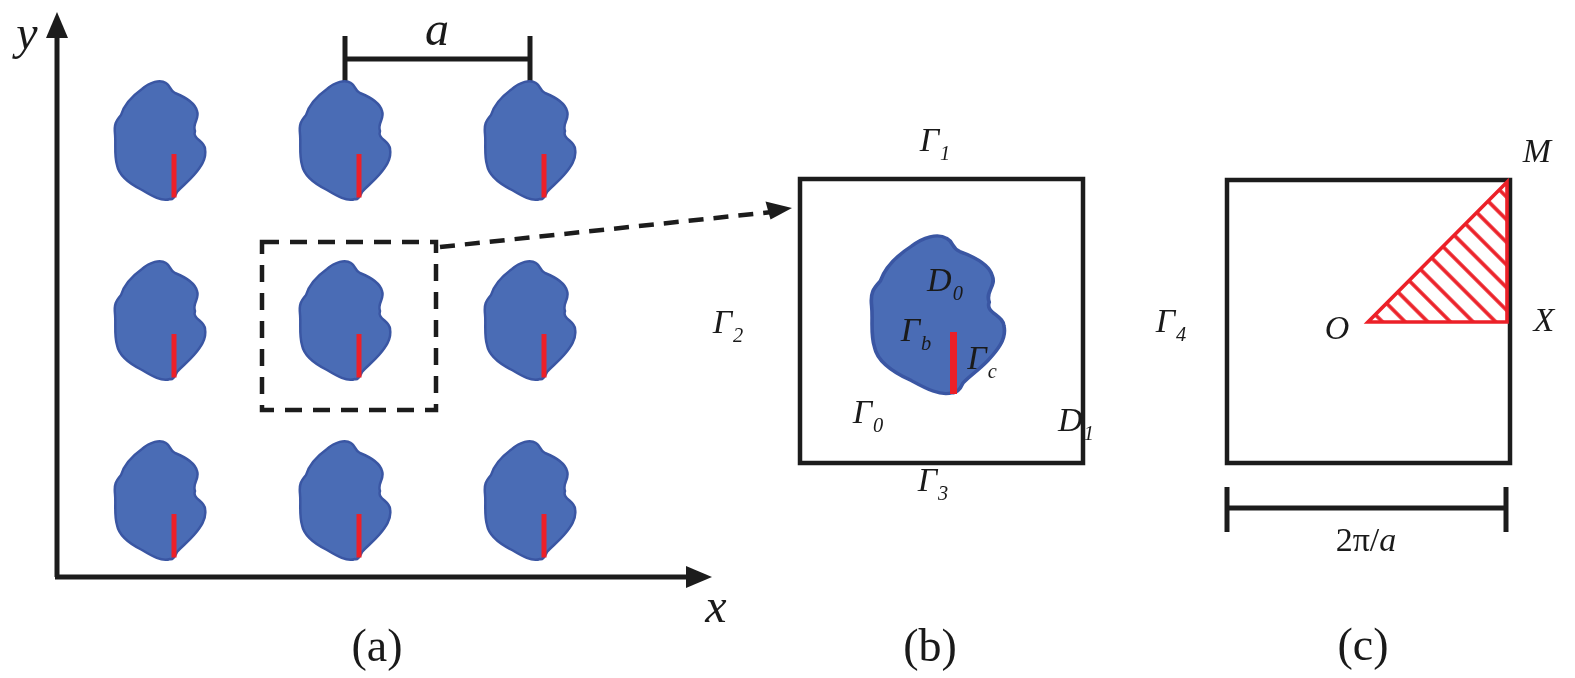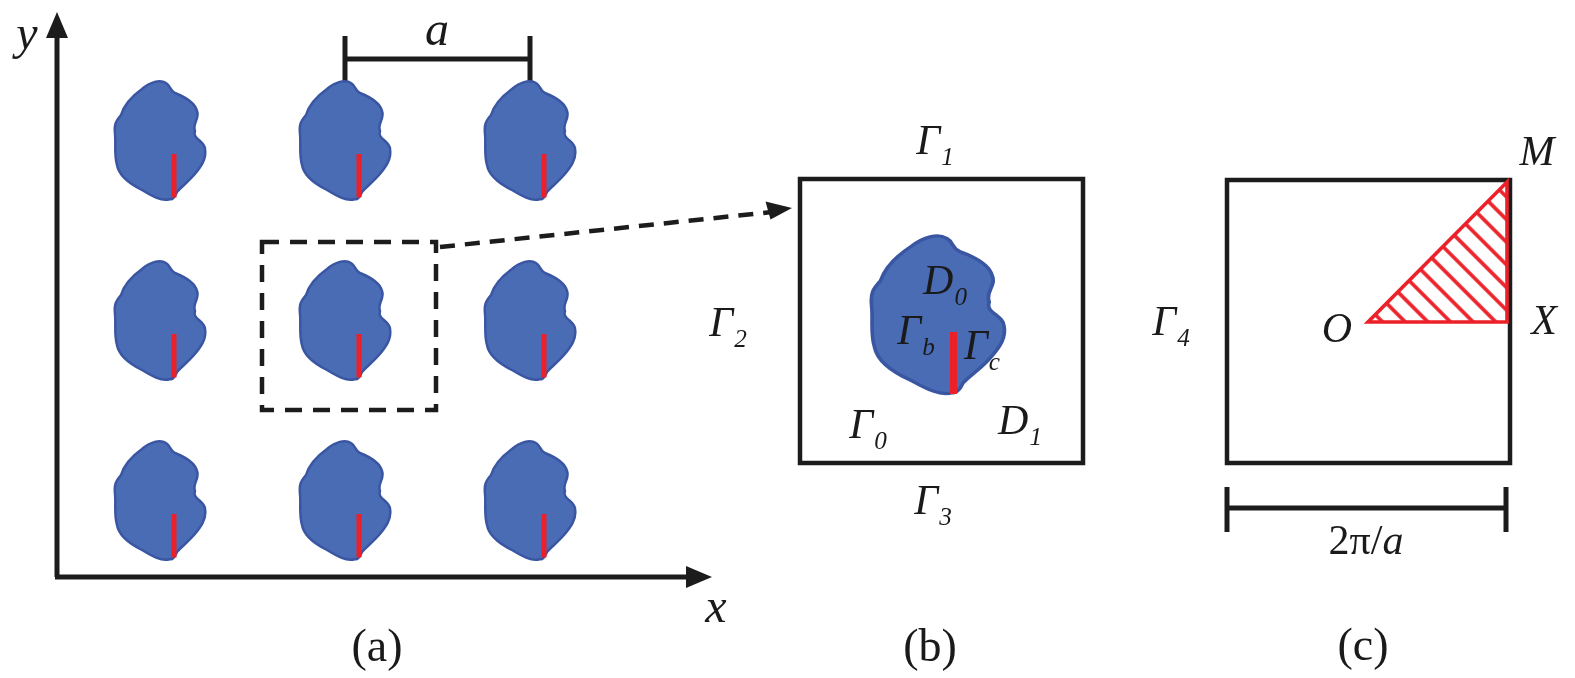--- a/index.html
+++ b/index.html
@@ -4,21 +4,21 @@
 <style>
   html,body{margin:0;padding:0;background:#ffffff;}
   #figure{position:relative;width:1575px;height:678px;background:#ffffff;overflow:hidden;
           font-family:"Liberation Serif","DejaVu Serif",serif;}
   svg{position:absolute;left:0;top:0;}
   .blob{fill:var(--c-blob_fill,#4a6cb5);stroke:var(--c-blob_stroke,#3a56a3);stroke-width:2.5;stroke-linejoin:round;}
   .crack{fill:var(--c-crack_red,#ec2028);}
   .ink{stroke:var(--c-line_black,#1c1c1c);fill:none;}
   .inkfill{fill:var(--c-line_black,#1c1c1c);stroke:none;}
   .lbl{position:absolute;transform:translate(-50%,-50%);font-style:italic;color:#1a1a1a;
-       font-size:42px;line-height:1;white-space:nowrap;}
+       font-size:34px;line-height:1;white-space:nowrap;}
   .lbl .sub{font-size:0.60em;position:relative;top:0.42em;margin-left:1px;}
   .axis-lbl{font-size:48px;}
   .caption{font-style:normal;font-size:46px;}
   .upright{font-style:normal;}
 </style>
 </head>
 <body>
 
 <div id="figure">
 
@@ -88,33 +88,33 @@
 
   <div class="lbl axis-lbl" style="left:27px;top:33px">y</div>
   <div class="lbl axis-lbl" style="left:716px;top:606px">x</div>
   <div class="lbl axis-lbl" style="left:437px;top:29px">a</div>
   <div class="lbl caption" style="left:377px;top:646px">(a)</div>
 
   <div class="lbl" style="left:935px;top:140px">
     <span>Γ</span><span class="sub">1</span></div>
   <div class="lbl" style="left:728px;top:322px">
     <span>Γ</span><span class="sub">2</span></div>
-  <div class="lbl" style="left:933px;top:500px">
+  <div class="lbl" style="left:933px;top:480px">
     <span>Γ</span><span class="sub">3</span></div>
   <div class="lbl" style="left:1171px;top:321px">
     <span>Γ</span><span class="sub">4</span></div>
-  <div class="lbl" style="left:868px;top:424px">
+  <div class="lbl" style="left:868px;top:412px">
     <span>Γ</span><span class="sub">0</span></div>
   <div class="lbl" style="left:945px;top:280px">
     <span>D</span><span class="sub">0</span></div>
-  <div class="lbl" style="left:1020px;top:420px">
+  <div class="lbl" style="left:1076px;top:420px">
     <span>D</span><span class="sub">1</span></div>
   <div class="lbl" style="left:916px;top:330px">
     <span>Γ</span><span class="sub">b</span></div>
-  <div class="lbl" style="left:982px;top:345px">
+  <div class="lbl" style="left:982px;top:358px">
     <span>Γ</span><span class="sub">c</span></div>
   <div class="lbl caption" style="left:930px;top:646px">(b)</div>
 
   <div class="lbl" style="left:1337px;top:328px">O</div>
   <div class="lbl" style="left:1544px;top:320px">X</div>
   <div class="lbl" style="left:1537px;top:151px">M</div>
   <div class="lbl" style="left:1366px;top:540px">
     <span class="upright">2π/</span><span>a</span></div>
   <div class="lbl caption" style="left:1363px;top:645px">(c)</div>
 

